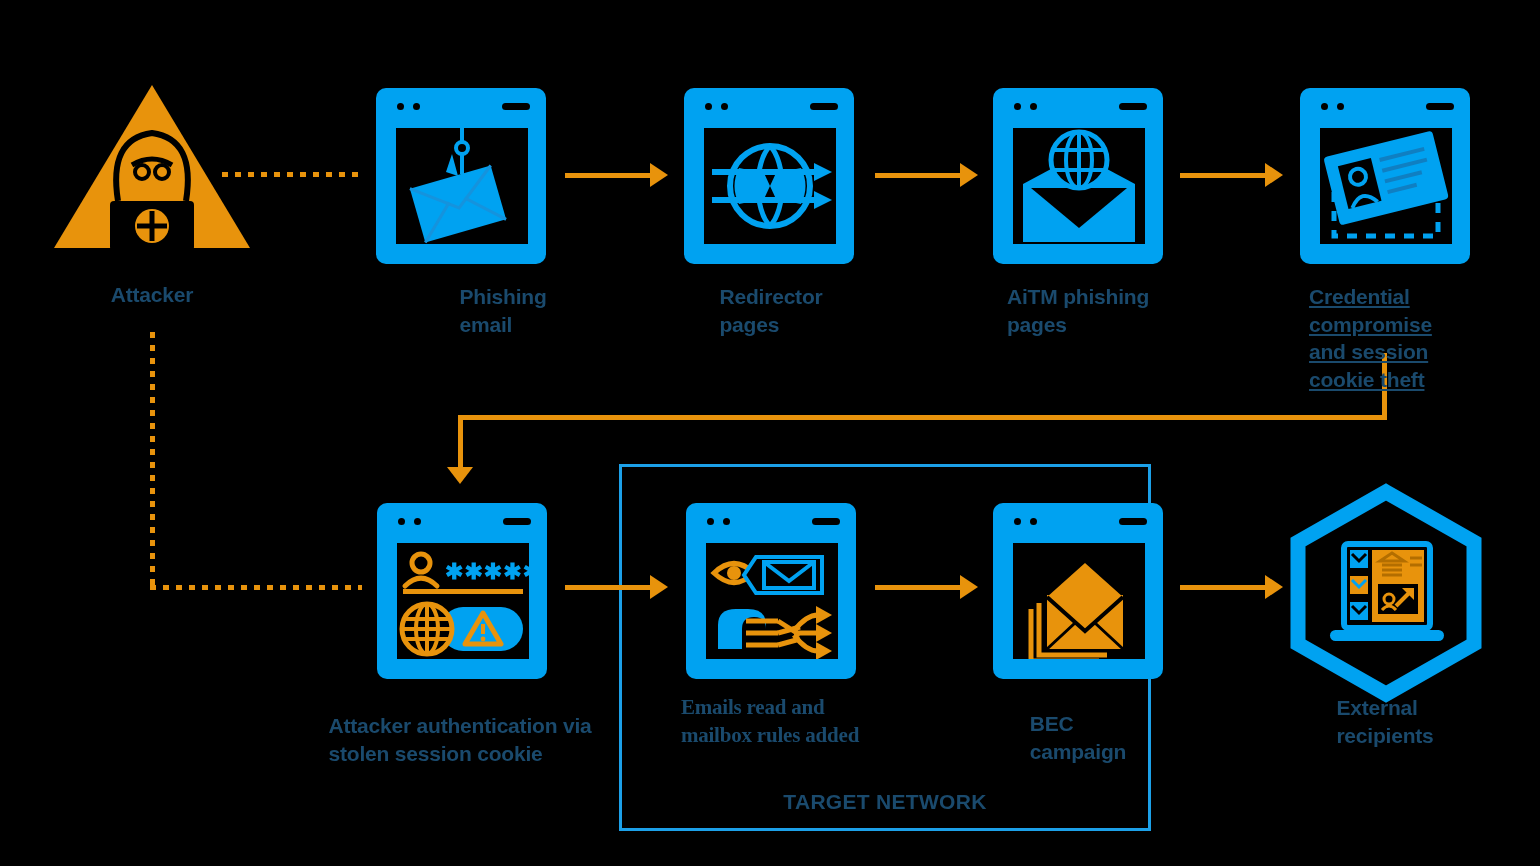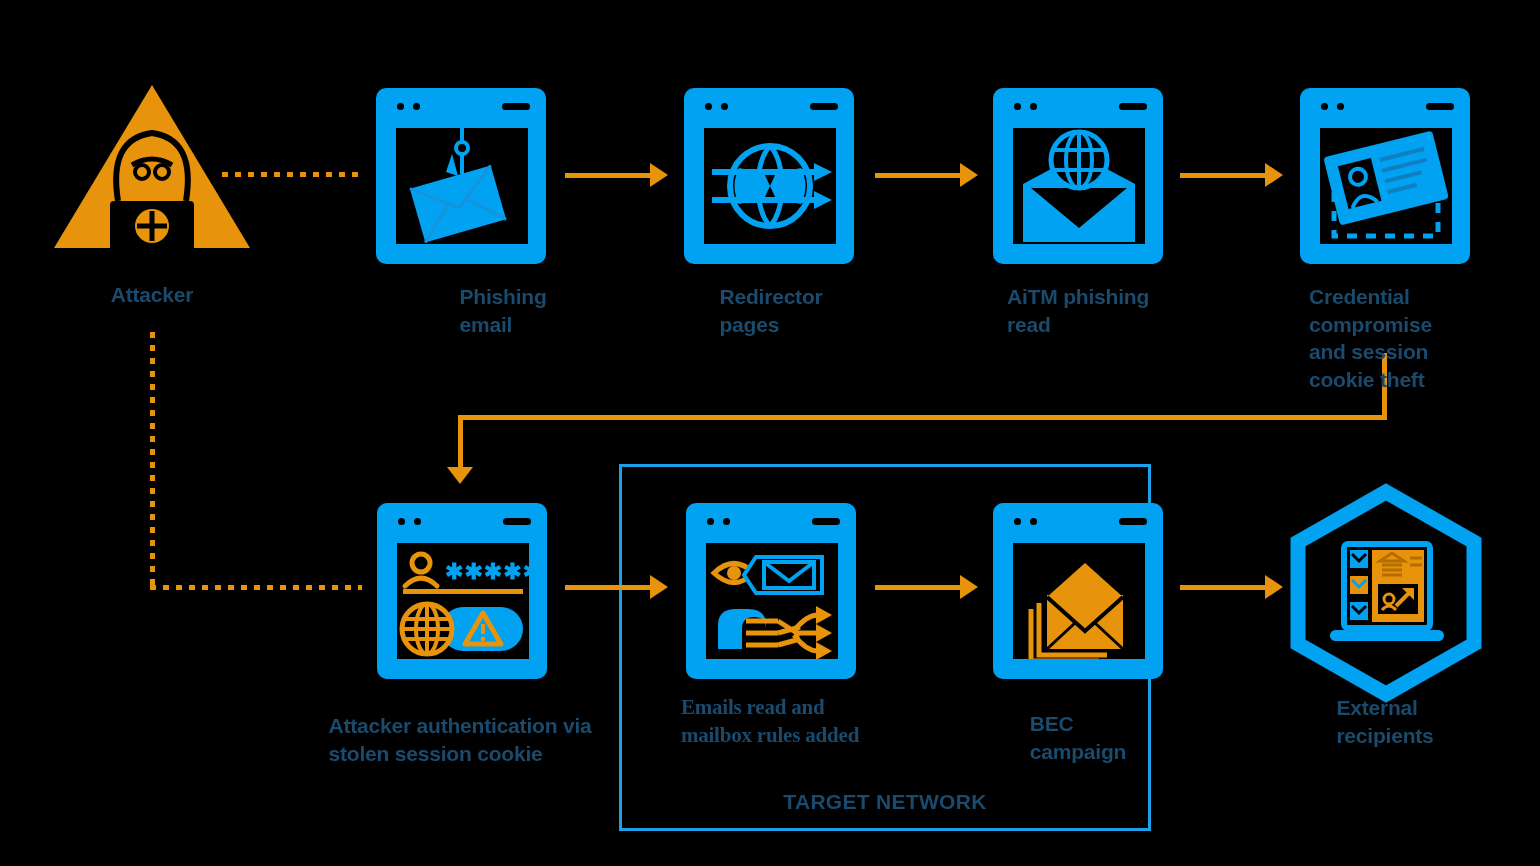--- a/index.html
+++ b/index.html
@@ -141,21 +141,21 @@
       <polygon points="18,60 114,60 66,100" fill="#000"></polygon>
       <circle cx="66" cy="32" r="28" fill="#000" stroke="#00A2F1" stroke-width="5"></circle>
       <ellipse cx="66" cy="32" rx="13" ry="28" stroke="#00A2F1" stroke-width="4" fill="none"></ellipse>
       <line x1="66" y1="4" x2="66" y2="60" stroke="#00A2F1" stroke-width="4"></line>
       <line x1="40" y1="22" x2="92" y2="22" stroke="#00A2F1" stroke-width="4"></line>
       <line x1="38" y1="42" x2="94" y2="42" stroke="#00A2F1" stroke-width="4"></line>
     </svg>
   </div>
 </div>
 <div class="label" style="left:1078px; top:283px;">AiTM phishing
-read</div>
+pages</div>
 
 <div class="window" style="left:1300px; top:88px;">
   <div class="dot d1"></div>
   <div class="dot d2"></div>
   <div class="dash"></div>
   <div class="screen">
     <svg viewBox="0 0 132 116">
       <rect x="14" y="46" width="104" height="62" stroke="#00A2F1" stroke-width="5" fill="none" stroke-dasharray="10 9"></rect>
       <g transform="rotate(-14 62 50)">
         <rect x="10" y="16" width="112" height="70" rx="4" fill="#00A2F1"></rect>
@@ -163,21 +163,21 @@
         <circle cx="39" cy="43" r="8" stroke="#00A2F1" stroke-width="4" fill="none"></circle>
         <path d="M26,72 Q39,54 52,72" stroke="#00A2F1" stroke-width="4" fill="none"></path>
         <line x1="64" y1="32" x2="110" y2="32" stroke="#0F7FC2" stroke-width="4"></line>
         <line x1="64" y1="43" x2="110" y2="43" stroke="#0F7FC2" stroke-width="4"></line>
         <line x1="64" y1="54" x2="102" y2="54" stroke="#0F7FC2" stroke-width="4"></line>
         <line x1="64" y1="65" x2="94" y2="65" stroke="#0F7FC2" stroke-width="4"></line>
       </g>
     </svg>
   </div>
 </div>
-<div class="label" style="left:1386px; top:283px;">Credential compromise
+<div class="label" style="left:1386px; top:283px;text-decoration:underline;">Credential compromise
 and session cookie theft</div>
 
 <div class="window" style="left:377px; top:503px;">
   <div class="dot d1"></div>
   <div class="dot d2"></div>
   <div class="dash"></div>
   <div class="screen">
     <svg viewBox="0 0 132 116">
       <circle cx="24" cy="20" r="9" stroke="#E8930C" stroke-width="5" fill="none"></circle>
       <path d="M8,43 Q24,27 40,43" stroke="#E8930C" stroke-width="5" fill="none" stroke-linecap="round"></path>

